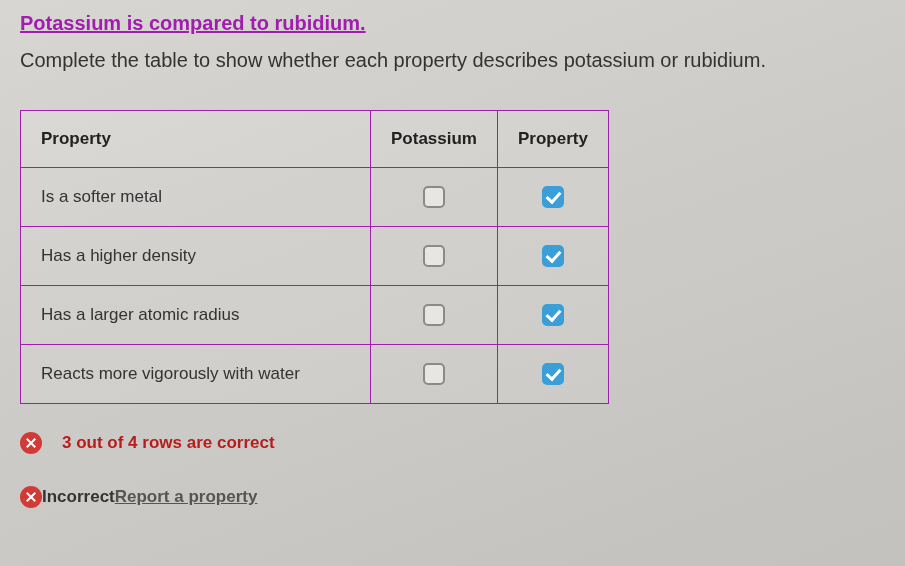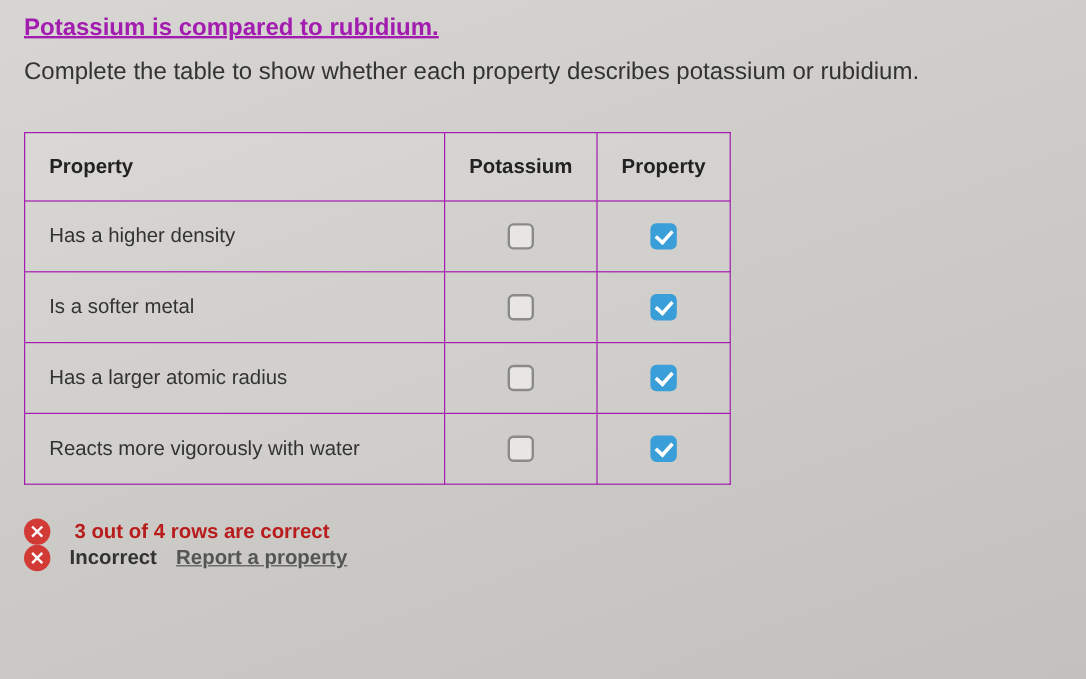--- a/index.html
+++ b/index.html
@@ -96,23 +96,23 @@
     position: absolute;
     left: 10px;
     top: 5px;
     width: 2px;
     height: 12px;
     background: #fff;
   }
   .circle-x::before { transform: rotate(45deg); }
   .circle-x::after { transform: rotate(-45deg); }
   .footer-row {
+    margin-top: 32px;
     display: flex;
     align-items: center;
-    gap: 16px;
     font-size: 17px;
   }
   .footer-row .label {
     font-weight: 700;
     color: #333;
   }
   .footer-row .link {
     font-weight: 700;
     color: #555;
     text-decoration: underline;
@@ -128,26 +128,26 @@
 <table>
   <thead>
     <tr>
       <th>Property</th>
       <th class="center">Potassium</th>
       <th class="center">Property</th>
     </tr>
   </thead>
   <tbody>
     <tr>
-      <td class="prop">Has a higher density</td>
+      <td class="prop">Is a softer metal</td>
       <td class="center"><span class="checkbox"></span></td>
       <td class="center"><span class="checkbox checked"></span></td>
     </tr>
     <tr>
-      <td class="prop">Is a softer metal</td>
+      <td class="prop">Has a higher density</td>
       <td class="center"><span class="checkbox"></span></td>
       <td class="center"><span class="checkbox checked"></span></td>
     </tr>
     <tr>
       <td class="prop">Has a larger atomic radius</td>
       <td class="center"><span class="checkbox"></span></td>
       <td class="center"><span class="checkbox checked"></span></td>
     </tr>
     <tr>
       <td class="prop">Reacts more vigorously with water</td>

